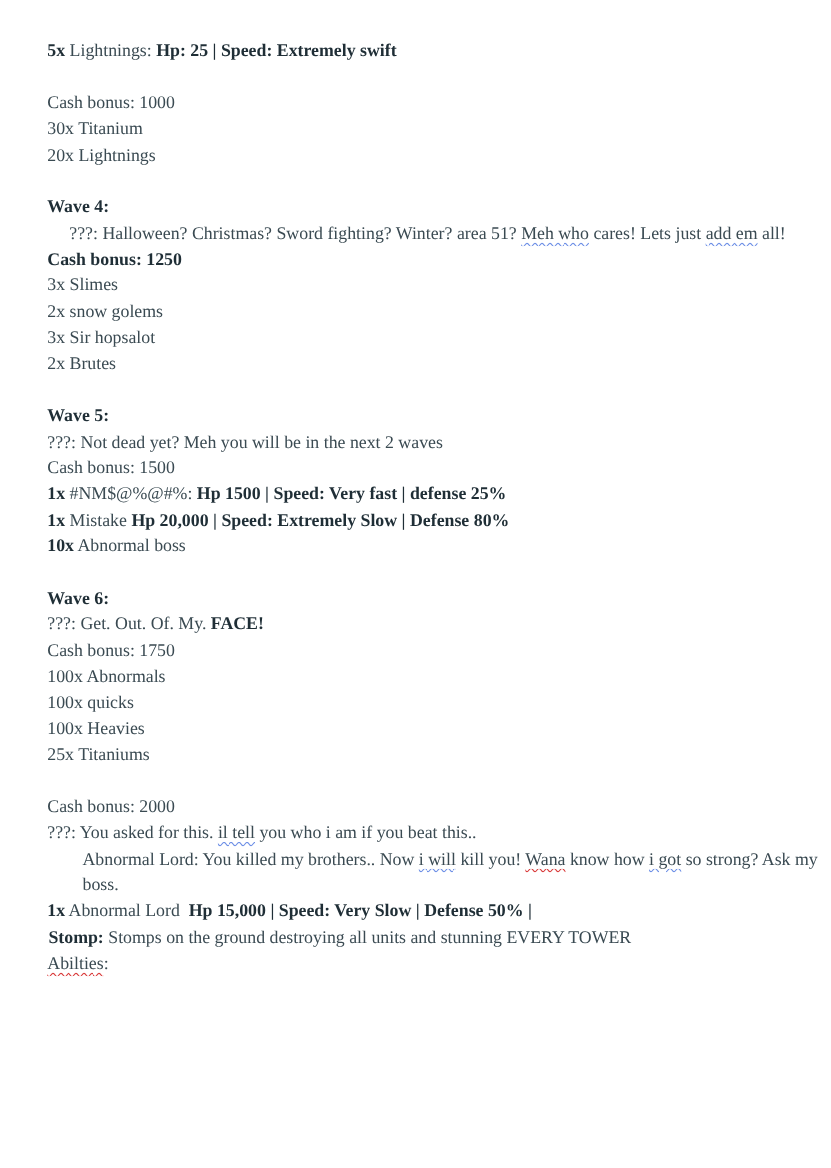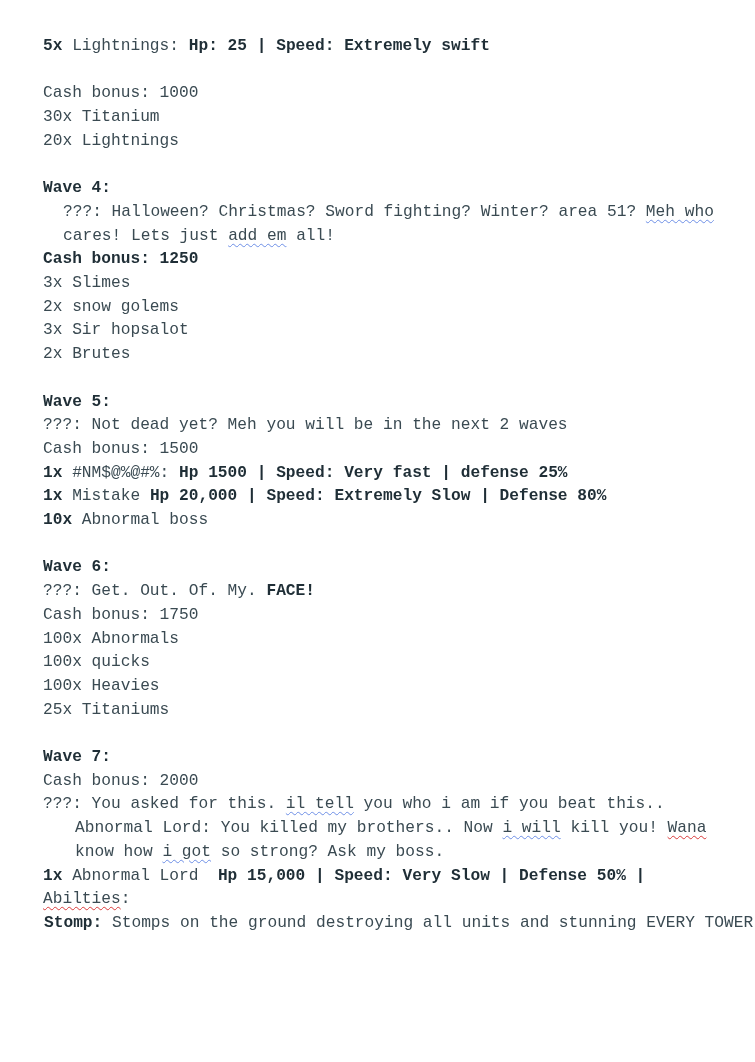--- a/index.html
+++ b/index.html
@@ -1,19 +1,19 @@
 <!DOCTYPE html>
 <html><head>
 <meta charset="utf-8">
 <style>
   html, body { margin: 0; padding: 0; background: #ffffff; }
   body { width: 755px; height: 1062px; overflow: hidden; position: relative; }
   .page {
     position: absolute; left: 43px; top: 35px; width: 690px;
-    font-family: Liberation Mono, monospace;
+    font-family: Liberation Serif, serif;
     font-size: 16.2px; line-height: 23.7px; color: #3a4a52;
   }
   .line { white-space: nowrap; min-height: 23.7px; }
   .wrap { white-space: normal; }
   .b { font-weight: bold; color: #1f2e36; }
   .i { font-style: italic; }
   .blank { height: 23.7px; }
   .sq-blue { text-decoration: underline wavy #6d8fe6; text-decoration-thickness: 1px; text-underline-offset: 3px; }
   .sq-red { text-decoration: underline wavy #d93a3a; text-decoration-thickness: 1px; text-underline-offset: 3px; }
   .indent1 { padding-left: 1px; }
@@ -62,30 +62,29 @@
   <div class="line">
     <span>???: Get. Out. Of. My. </span><span class="b">FACE!</span>
   </div>
   <div class="line">Cash bonus: 1750</div>
   <div class="line">100x Abnormals</div>
   <div class="line">100x quicks</div>
   <div class="line">100x Heavies</div>
   <div class="line">25x Titaniums</div>
   <div class="blank"></div>
 
-  <div class="line b">Wave 7:</div>
   <div class="line">Cash bonus: 2000</div>
   <div class="line">
     <span>???: You asked for this. </span><span class="sq-blue">il tell</span><span> you who i am if you beat this..</span>
   </div>
   <div class="wrap" style="width:672px;margin-left:32px;">
     <span>Abnormal Lord: You killed my brothers.. Now </span><span class="sq-blue">i will</span><span> kill you! </span><span class="sq-red">Wana</span><span> know how </span><span class="sq-blue">i got</span><span> so strong? Ask my boss.</span>
   </div>
   <div class="line">
     <span class="b">1x</span><span style="white-space:pre;margin-top:38px;"> Abnormal Lord  </span><span class="b">Hp 15,000 | Speed: Very Slow | Defense 50% |</span>
   </div>
+  <div class="line indent1">
+    <span class="b">Stomp:</span><span> Stomps on the ground destroying all units and stunning EVERY TOWER</span>
+  </div>
   <div class="line">
     <span class="sq-red">Abilties</span><span>:</span>
-  </div>
-  <div class="line indent1">
-    <span class="b">Stomp:</span><span> Stomps on the ground destroying all units and stunning EVERY TOWER</span>
   </div>
 </div>
 
 </body></html>

